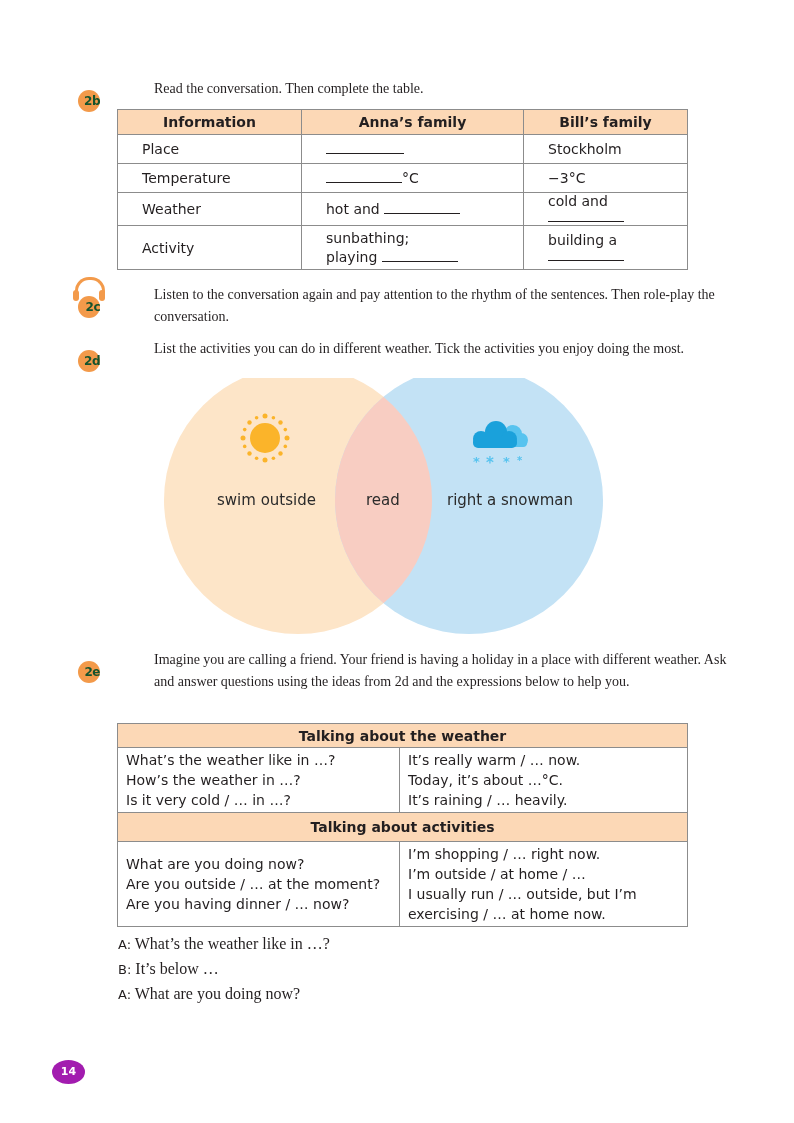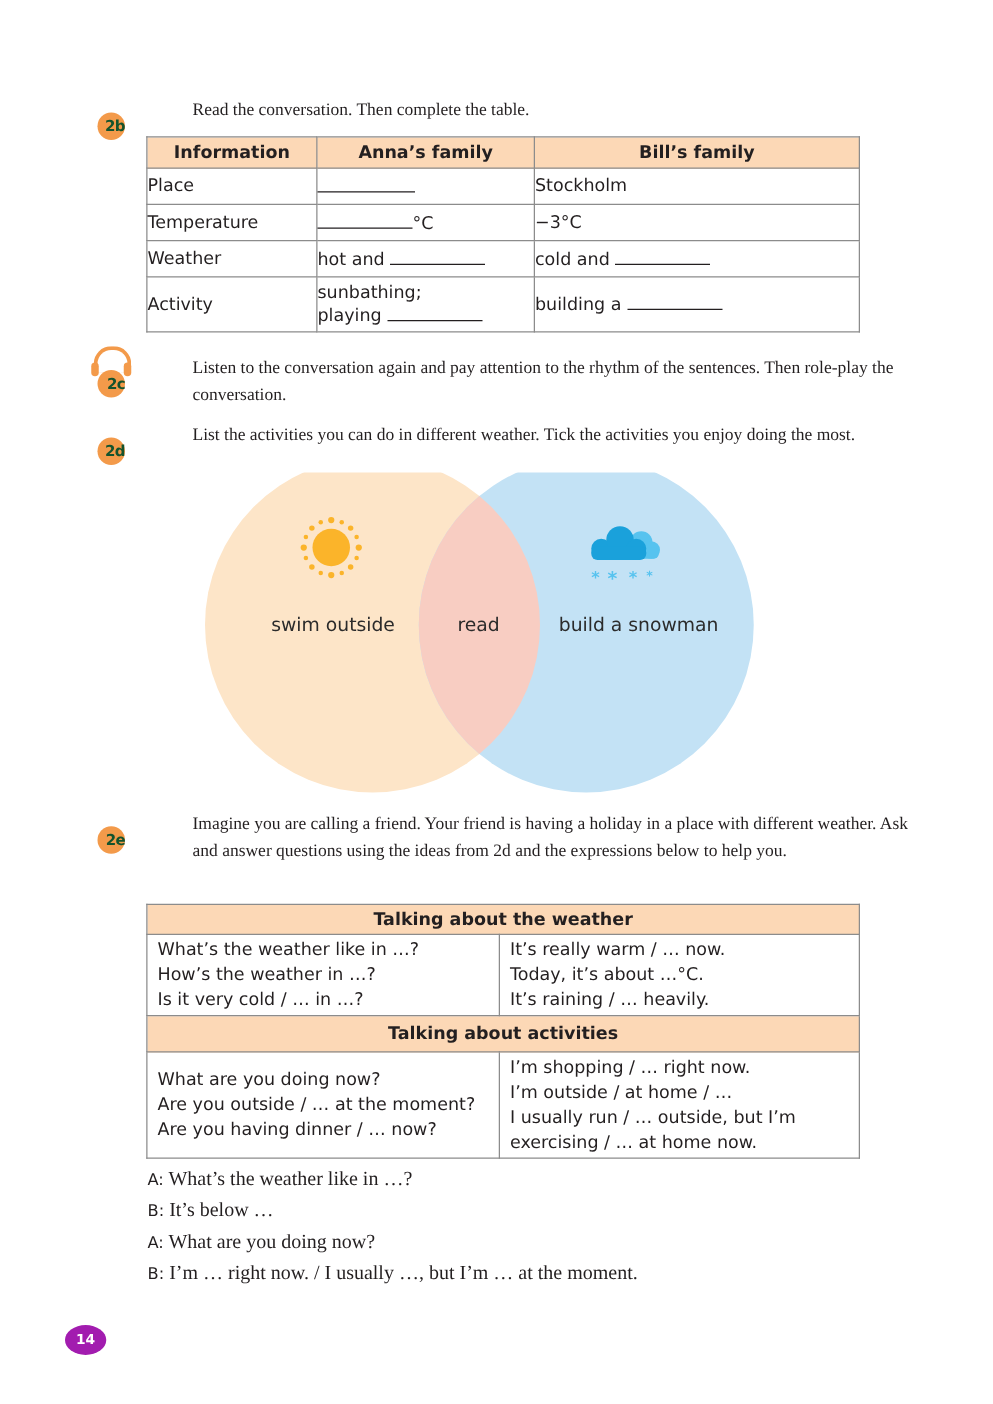--- a/index.html
+++ b/index.html
@@ -4,21 +4,21 @@
 <style>
   html, body { margin: 0; padding: 0; background: #ffffff; }
   body { width: 794px; height: 1123px; position: relative; overflow: hidden; color: #231f20; }
   .task { position: absolute; left: 78px; }
   .badge { position: absolute; left: 0; top: 0; width: 22px; height: 22px; border-radius: 50%; background: #f39a4a; color: #14532d;
            font-family: "DejaVu Sans", sans-serif; font-weight: bold; font-size: 12px; line-height: 22px; text-align: right; letter-spacing: -0.5px; margin-top: 12px; }
   .headphone { position: absolute; left: -3px; top: -7px; width: 24px; height: 18px; border: 3px solid #f39a4a; border-bottom: none; border-radius: 14px 14px 0 0; }
   .ear { position: absolute; top: 6px; width: 6px; height: 11px; background: #f39a4a; border-radius: 3px; }
   .instr { position: absolute; left: 40px; font-family: "Liberation Serif", serif; font-weight: normal; font-size: 14px; line-height: 22px; width: 580px; margin-left: 36px; }
   table { border-collapse: collapse; position: absolute; font-family: "DejaVu Sans", sans-serif; font-size: 14px; }
-  td, th { border: 1px solid #8c8c8c; padding: 0 0; text-align: left; font-weight: normal; }
+  td, th { border: 1px solid #8c8c8c; padding: 0 24px; text-align: left; font-weight: normal; }
   th { background: #fcd8b6; font-weight: bold; text-align: center; }
   .blank { display: inline-block; border-bottom: 1px solid #231f20; height: 12px; vertical-align: baseline; }
   .venn { position: absolute; left: 160px; top: 378px; }
   .venn-label { position: absolute; font-family: "DejaVu Sans", sans-serif; font-size: 15px; color: #2b2b2b; }
   .dialog { position: absolute; left: 118px; font-family: "Liberation Serif", serif; font-size: 16px; line-height: 24px; }
   .dialog .sp { font-family: "DejaVu Sans", sans-serif; font-size: 13px; }
   .pageno { position: absolute; left: 52px; top: 1060px; width: 33px; height: 24px; border-radius: 50%; background: #a21caf; color: #fff;
             font-family: "DejaVu Sans", sans-serif; font-weight: bold; font-size: 11px; line-height: 24px; text-align: center; }
   .etable td { vertical-align: middle; padding: 2px 8px; line-height: 20px; }
 </style>
@@ -119,21 +119,21 @@
       <g fill="#57c3ef" font-family="DejaVu Sans, sans-serif" font-size="13" font-weight="bold">
         <text x="0" y="44">*</text>
           <text x="13" y="46" font-size="15">*</text>
           <text x="30" y="44">*</text>
           <text x="44" y="42" font-size="10">*</text>
       </g>
     </g>
   </svg>
   <div class="venn-label" style="left:57px; top:113px;">swim outside</div>
   <div class="venn-label" style="left:206px; top:113px;">read</div>
-  <div class="venn-label" style="left:287px; top:113px;">build a snowman</div>
+  <div class="venn-label" style="left:287px; top:113px;">right a snowman</div>
 </div>
 
 <div class="task" style="top:649px;">
   <div class="badge">2e</div>
   <div class="instr" style="top:0;">Imagine you are calling a friend. Your friend is having a holiday in a place with different weather. Ask and answer questions using the ideas from 2d and the expressions below to help you.</div>
 </div>
 
 <table class="etable" style="left:117px; top:723px; width:571px;">
   <tbody>
       <tr style="height:24px;padding-left:39px;">
@@ -167,16 +167,15 @@
       <div>exercising / … at home now.</div>
     </td>
   </tr>
 </tbody>
   </table>
 
 <div class="dialog" style="top:932px;">
   <div><span class="sp">A:</span> <span>What’s the weather like in …?</span></div>
   <div><span class="sp">B:</span> <span>It’s below …</span></div>
   <div><span class="sp">A:</span> <span>What are you doing now?</span></div>
-  <div><span class="sp">B:</span> <span>I’m … right now. / I usually …, but I’m … at the moment.</span></div>
 </div>
 
 <div class="pageno">14</div>
 
 </body></html>

